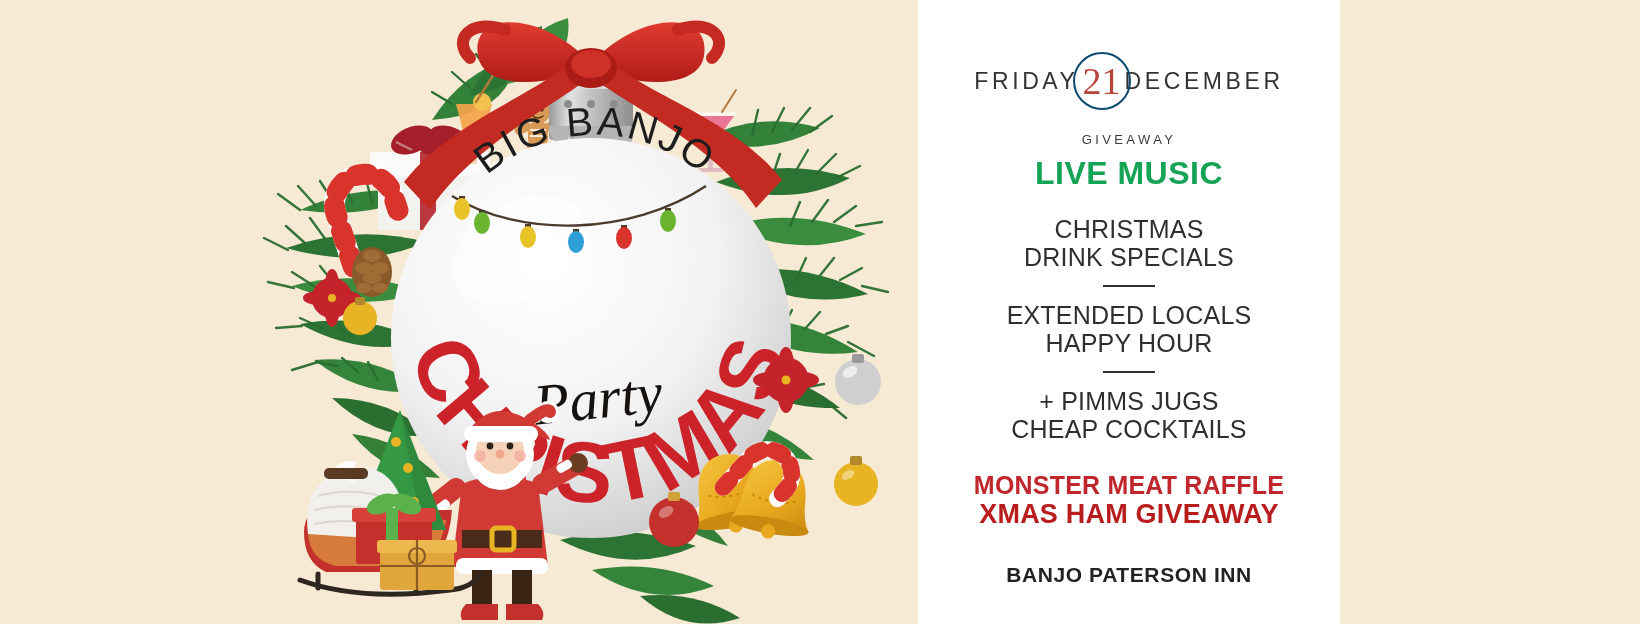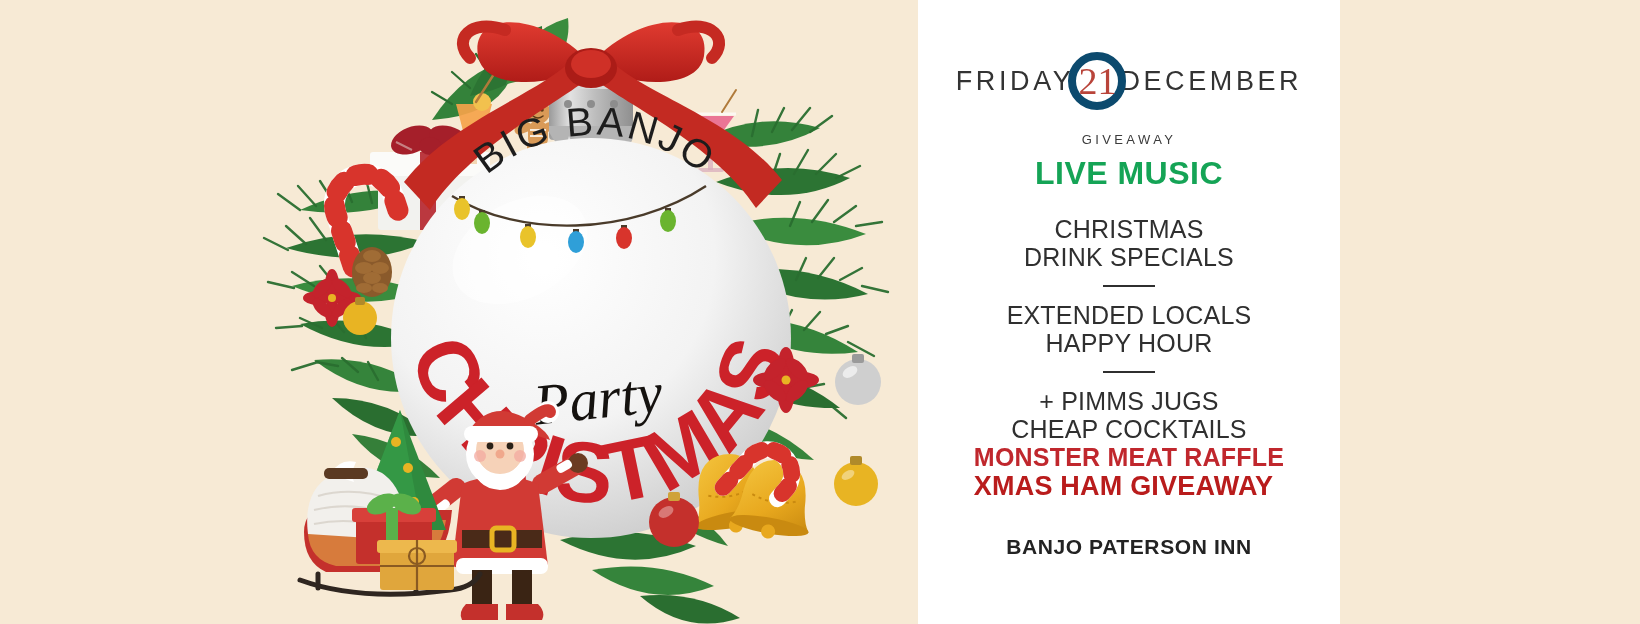--- a/index.html
+++ b/index.html
@@ -37,29 +37,29 @@
 
   
   .date-row {
     display: flex;
     align-items: center;
     justify-content: center;
     margin-top: 52px;
     color: #3a3a3a;
   }
   .date-word {
-    font-size: 27px;
+    font-size: 23px;
     letter-spacing: 3.6px;
     font-weight: 400;
     color: #333333;
   }
   .date-circle {
     width: 58px;
     height: 58px;
-    border: 8px solid #0c4a6e;
+    border: 2px solid #0c4a6e;
     border-radius: 50%;
     display: flex;
     align-items: center;
     justify-content: center;
     margin: 0 -6px;
     box-sizing: border-box;
     position: relative;
     z-index: 2;
     background: transparent;
   }
@@ -100,21 +100,22 @@
   .block .ln { display: block; white-space: nowrap; }
 
   .divider {
     width: 52px;
     height: 2px;
     background: #2f2f2f;
     margin: 14px 0;
   }
 
   .raffle {
-    text-align: left;
+    margin-top: 28px;
+    text-align: center;
   }
   .raffle-head {
     font-size: 25px;
     font-weight: 700;
     color: #c0272d;
     letter-spacing: 0.2px;
     line-height: 1.12;
     display: block;
   }
   .raffle-sub {

